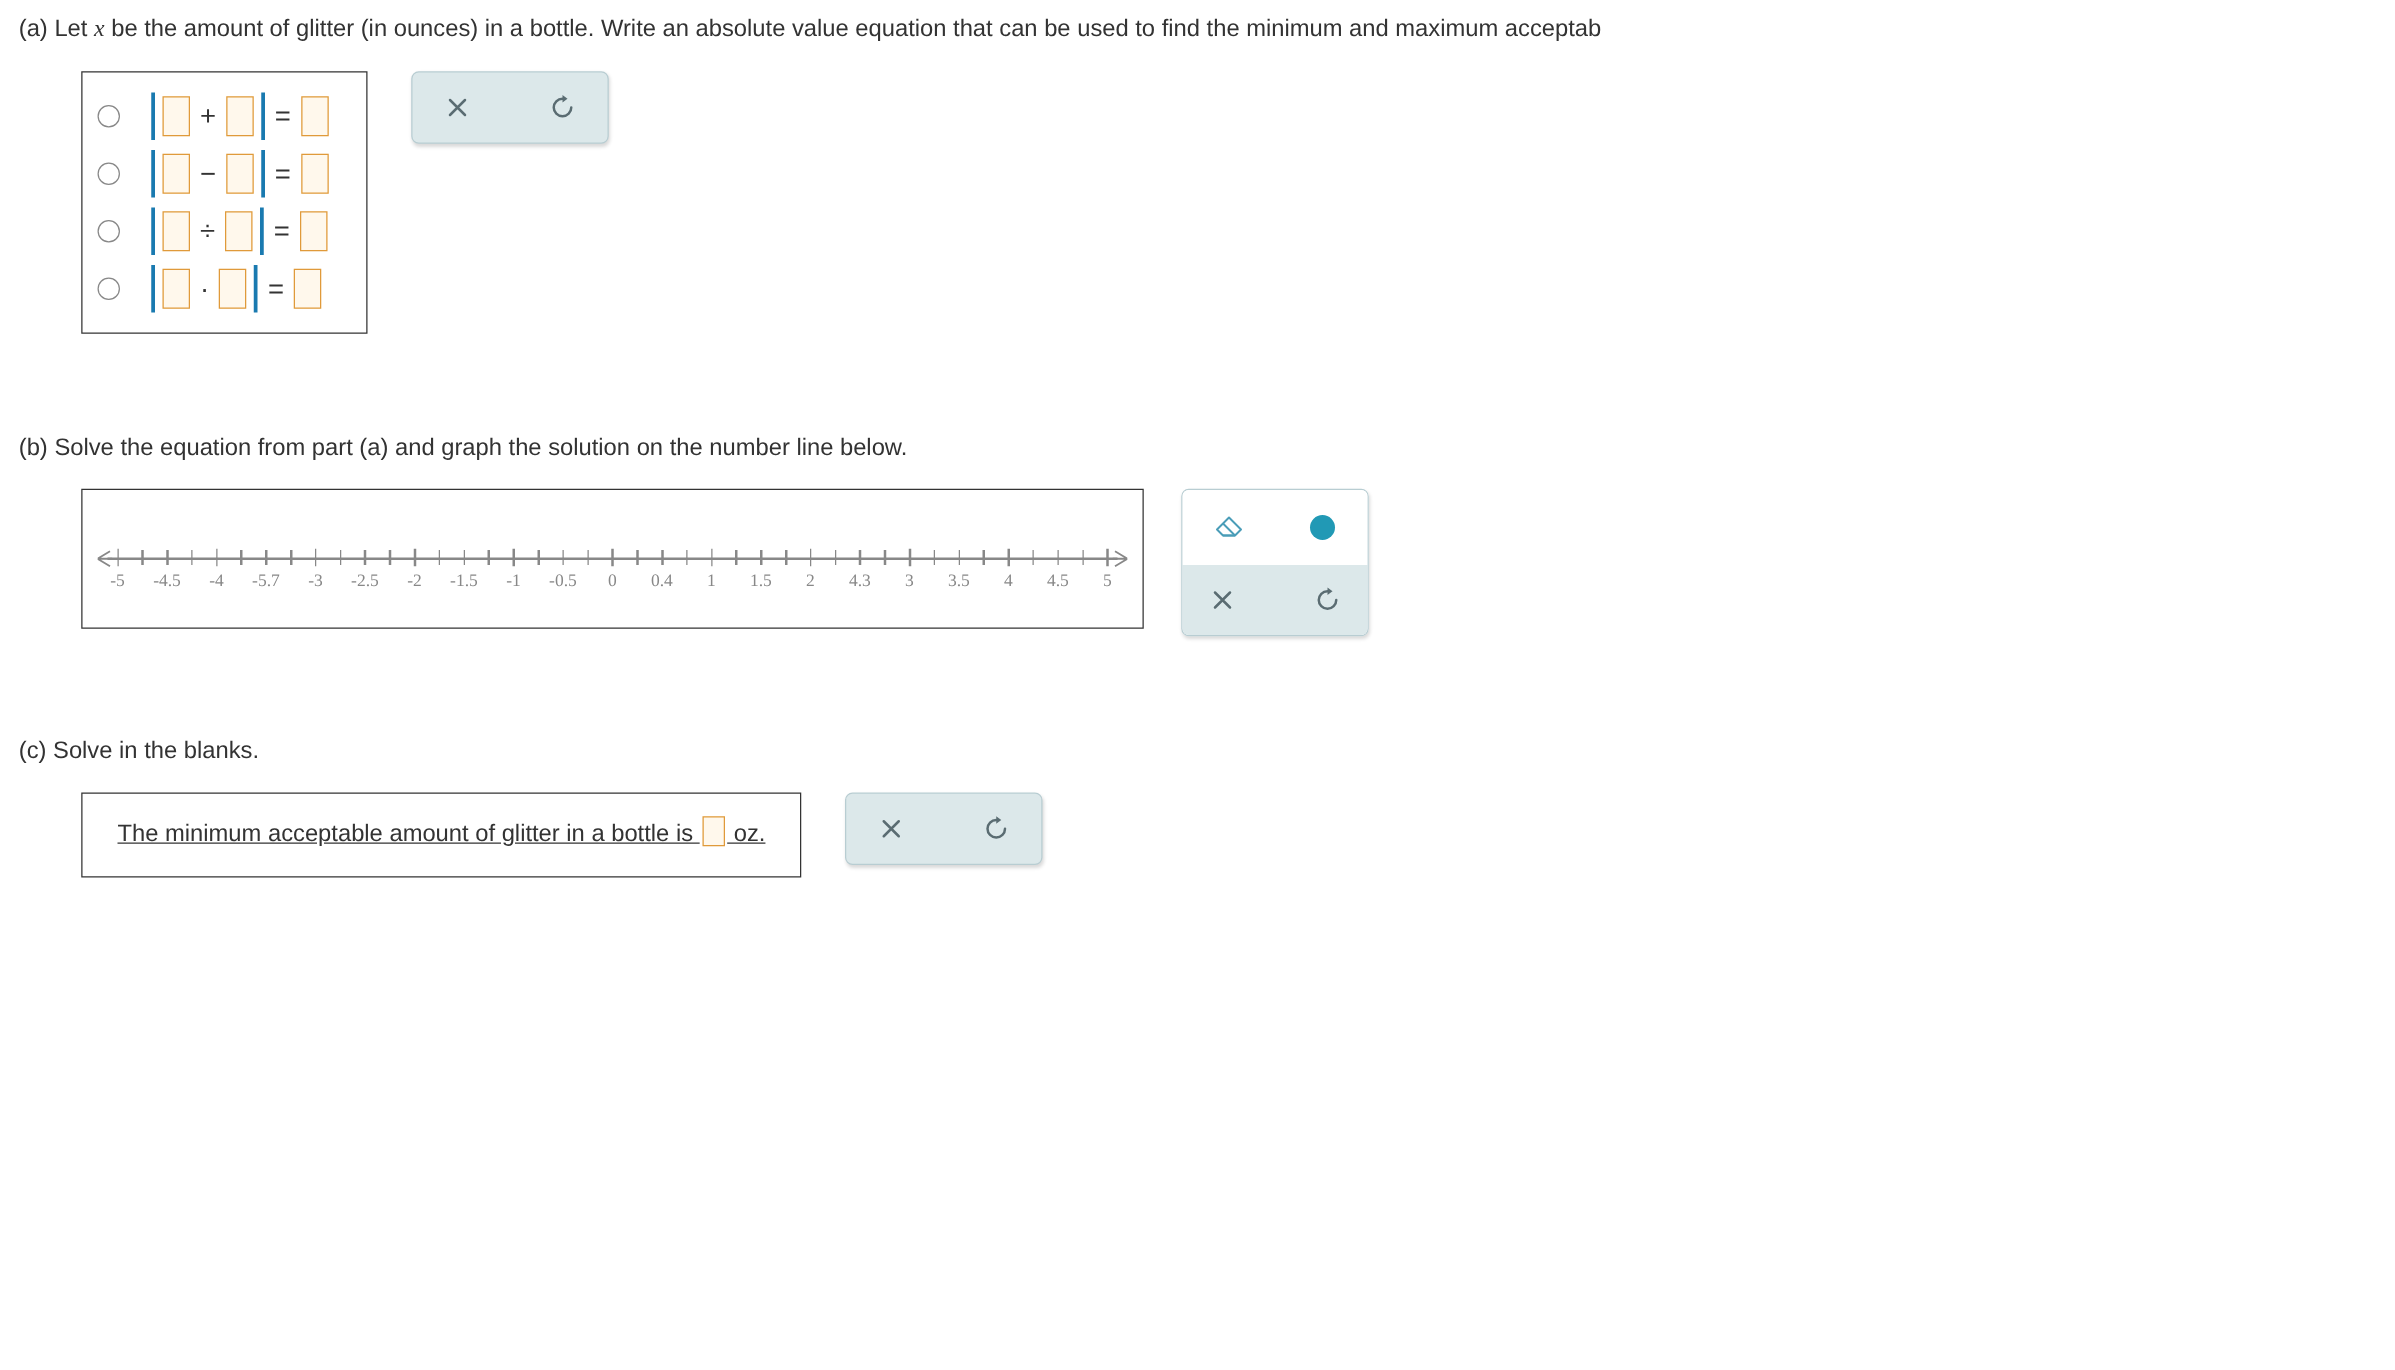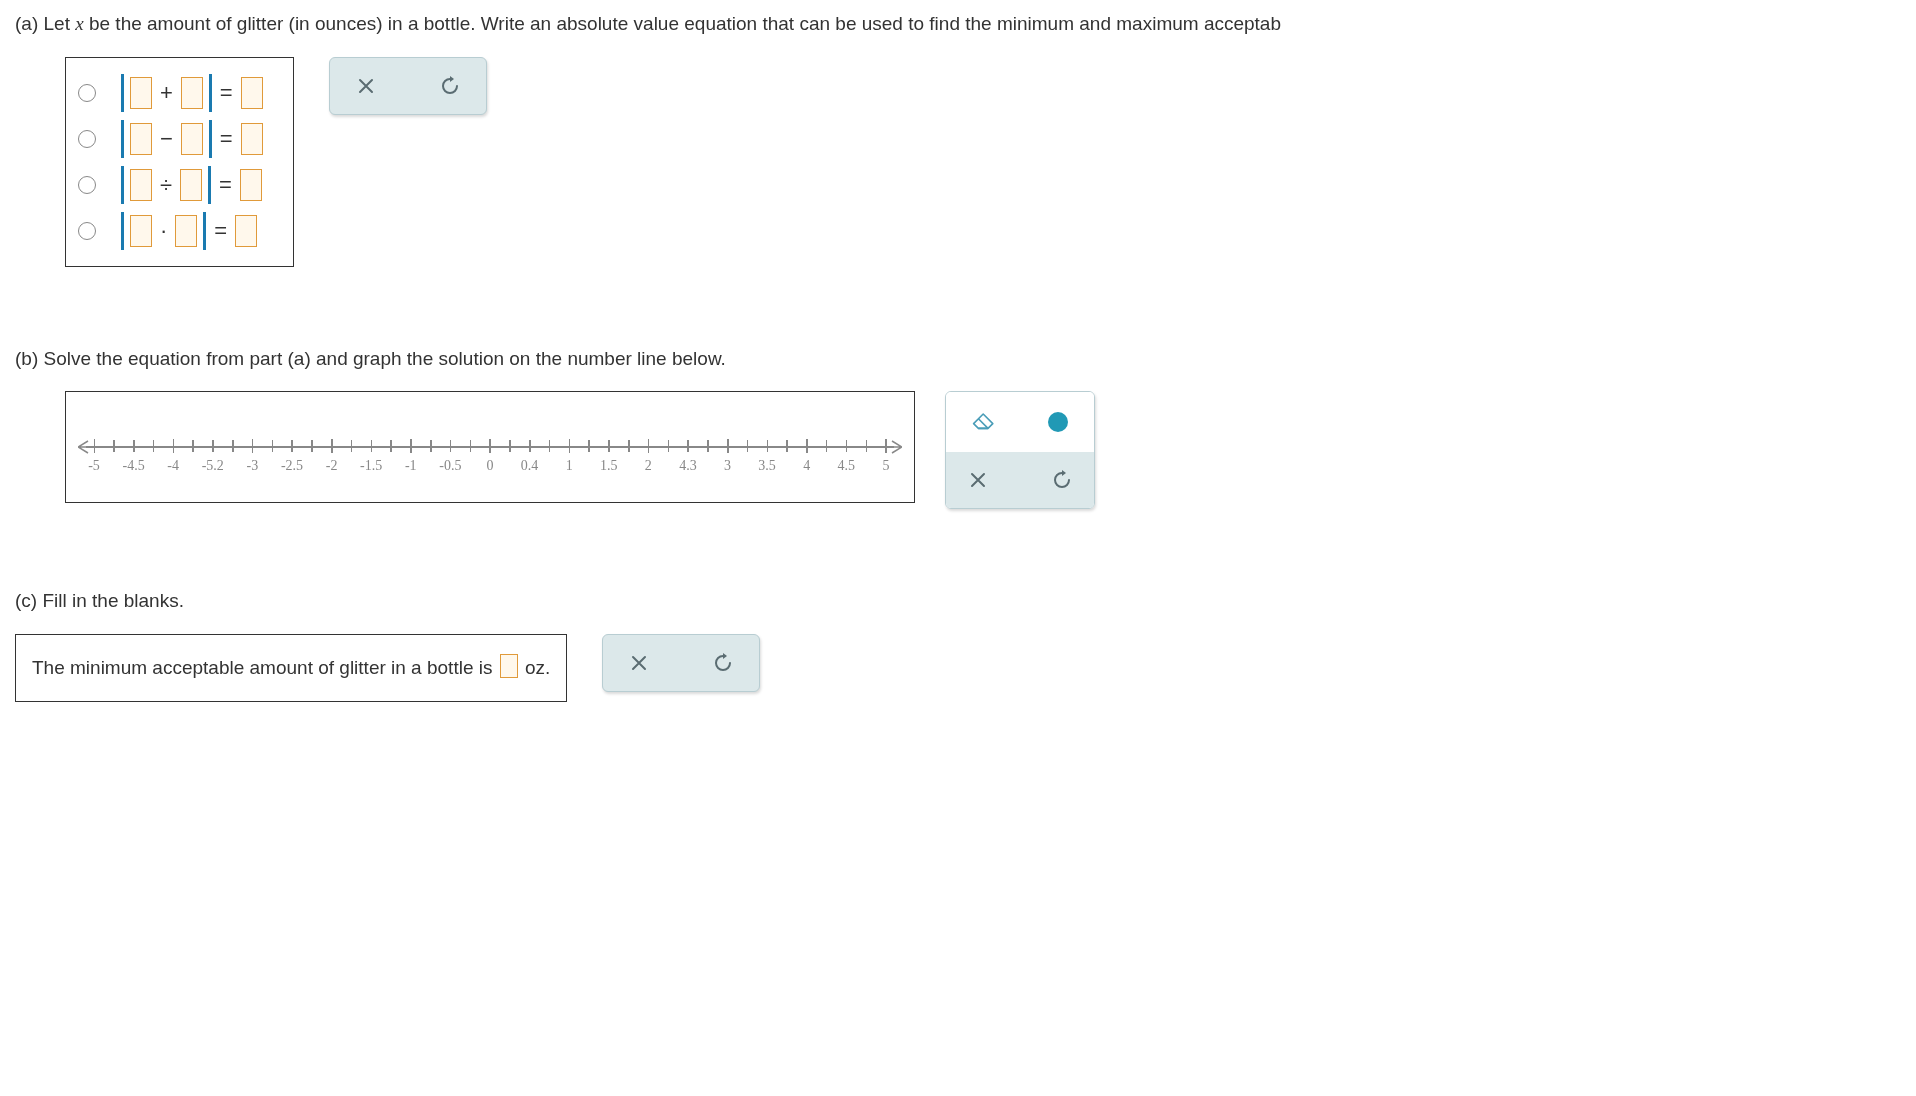--- a/index.html
+++ b/index.html
@@ -180,23 +180,25 @@
     font-size: 14px;
     color: #888;
     font-family: 'Times New Roman', serif;
   }
   
   
   .answer-box {
     border: 1px solid #333;
     display: inline-block;
     vertical-align: top;
-    padding: 16px 16px;
+    margin-left: 50px;
+    padding: 16px 28px;
     font-size: 19px;
     line-height: 1.8;
+    text-decoration: underline;
   }
   .inline-blank {
     display: inline-block;
     width: 18px;
     height: 24px;
     border: 1.5px solid #e09a3a;
     background: #fff8ec;
     vertical-align: -4px;
     margin: 0 2px;
   }
@@ -322,21 +324,21 @@
           <div class="nl-tick"></div>
           <div class="nl-tick">
             <div class="nl-label">-4.5</div>
           </div>
           <div class="nl-tick"></div>
           <div class="nl-tick major">
             <div class="nl-label">-4</div>
           </div>
           <div class="nl-tick"></div>
           <div class="nl-tick">
-            <div class="nl-label">-5.2</div>
+            <div class="nl-label">-5.7</div>
           </div>
           <div class="nl-tick"></div>
           <div class="nl-tick major">
             <div class="nl-label">-3</div>
           </div>
           <div class="nl-tick"></div>
           <div class="nl-tick">
             <div class="nl-label">-2.5</div>
           </div>
           <div class="nl-tick"></div>
@@ -425,21 +427,21 @@
             <path d="M11 4 A7 7 0 1 0 18 11" stroke="#5a6c72" stroke-width="2" fill="none" stroke-linecap="round"></path>
             <path d="M11 1 L11 7 L15 4 Z" fill="#5a6c72"></path>
           </svg>
       </span>
     </div>
   </div>
 </div>
 
 <div class="question-text section-gap">
   <span class="part-label">(c)</span>
-  <span>Fill in the blanks.</span>
+  <span>Solve in the blanks.</span>
 </div>
 
 <div class="row-container">
   <div class="answer-box">
     <div>
       <span>The minimum acceptable amount of glitter in a bottle is </span><span class="inline-blank"></span><span> oz.</span>
     </div>
   </div>
 
   <div class="toolbar">

